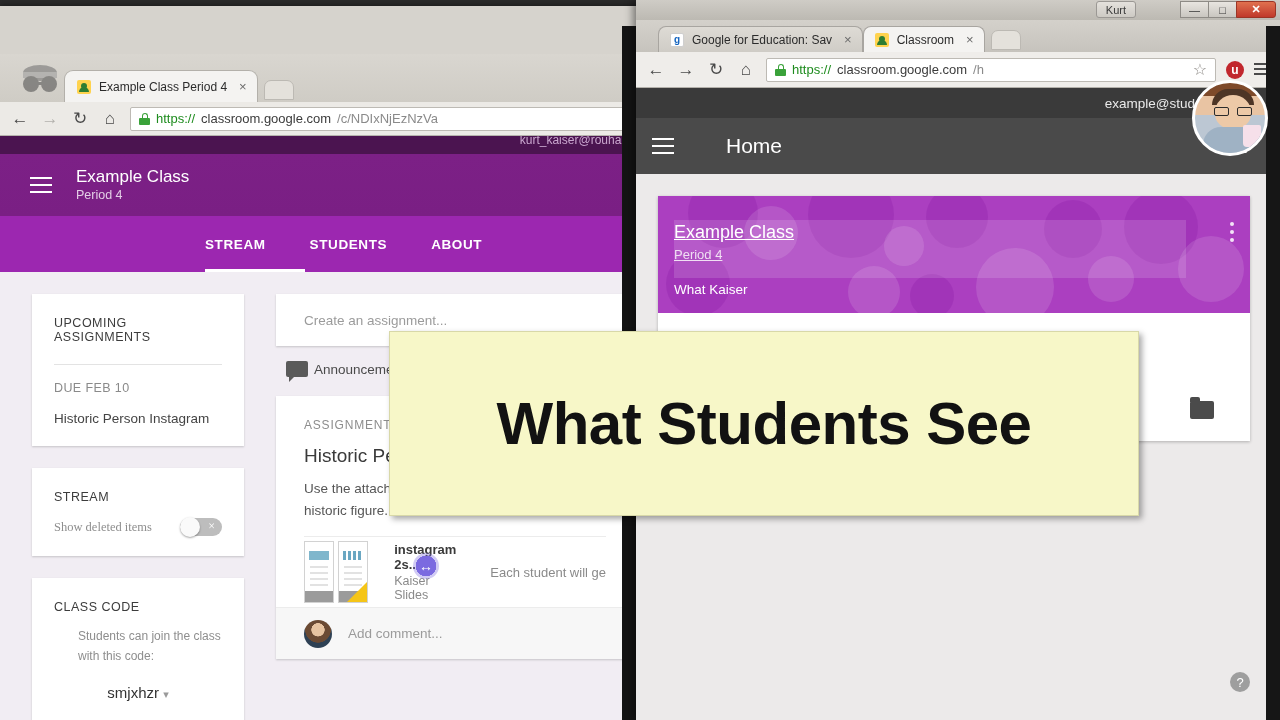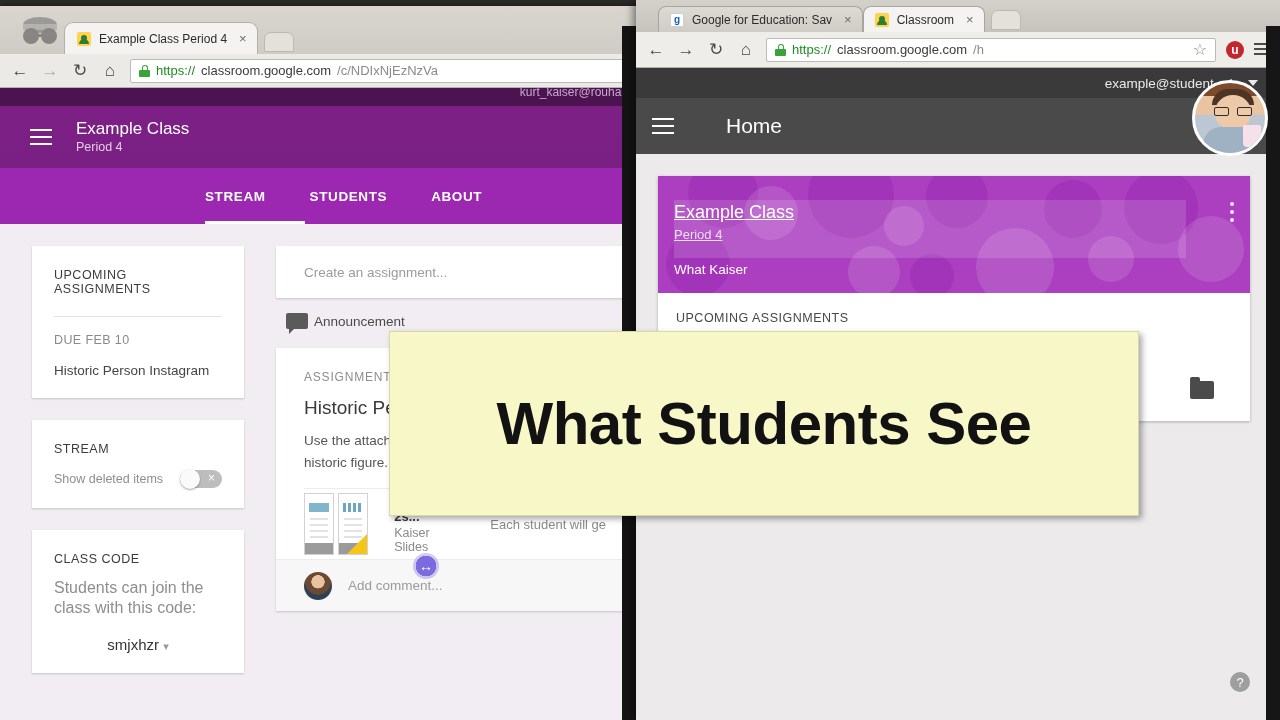--- a/index.html
+++ b/index.html
@@ -10,20 +10,21 @@
   
   .win-left {
     position:absolute; left:0; top:6px; width:640px; height:714px;
     background:#d6d3cd; overflow:hidden;
     border-right:2px solid #6d6d6d;
     box-shadow:0 0 6px rgba(0,0,0,.5);
   }
   .win-left .chrome-top {
     position:relative; height:48px;
     background:linear-gradient(#d9d6d0,#cfccc5);
+    margin-top:48px;
   }
   .incognito {
     position:absolute; left:14px; top:8px; width:52px; height:34px;
     opacity:.55;
   }
   .tabstrip { position:absolute; left:64px; top:16px; height:32px; display:flex; align-items:flex-end; }
   .tab {
     display:flex; align-items:center; gap:8px;
     height:32px; padding:0 10px 0 12px;
     background:#f4f3f1;
@@ -88,27 +89,27 @@
   .lc-tab-underline { position:absolute; left:205px; bottom:0; width:100px; height:3px; background:#fff; }
 
   .lc-body { position:relative; padding:22px 0 0 32px; display:flex; gap:32px; }
   .card { background:#fff; box-shadow:0 1px 2px rgba(0,0,0,.18); }
   .side-col { width:212px; flex:0 0 auto; }
   .side-card { padding:22px 22px 20px 22px; margin-bottom:22px; }
   .side-h { font-size:12.5px; color:#3c3c3c; letter-spacing:.5px; }
   .side-rule { height:1px; background:#e3e3e3; margin:20px 0 16px; }
   .side-due { font-size:12.5px; color:#8a8a8a; letter-spacing:.4px; margin-bottom:16px; }
   .side-assign { font-size:13.5px; color:#444; }
-  .toggle-row { display:flex; align-items:center; justify-content:space-between; margin-top:14px; }
+  .toggle-row { display:flex; align-items:center; justify-content:space-between; margin-top:14px;font-family:Liberation Serif, serif; }
   .toggle-lbl { font-size:12.5px; color:#8e8e8e; }
   .switch { width:42px; height:18px; border-radius:9px; background:#bdbdbd; position:relative; cursor:pointer; }
   .switch .knob { position:absolute; left:0; top:-1px; width:20px; height:20px; border-radius:50%;
     background:#fafafa; box-shadow:0 1px 2px rgba(0,0,0,.35); }
   .switch .x { position:absolute; right:7px; top:1px; color:#fff; font-size:12px; }
-  .code-txt { font-size:16px; color:#8e8e8e; line-height:20px; margin-top:12px; }
+  .code-txt { font-size:12px; color:#8e8e8e; line-height:20px; margin-top:12px;margin-left:24px; }
   .code-val { text-align:center; margin-top:18px; font-size:15px; color:#333; }
   .code-caret { color:#9a9a9a; font-size:11px; }
 
   .stream-col { width:356px; flex:0 0 auto; }
   .compose { height:52px; background:#fff; display:flex; align-items:center; padding-left:28px;
     box-shadow:0 1px 2px rgba(0,0,0,.18); color:#9b9b9b; font-size:13.5px; }
   .compose-arrow { position:absolute; left:180px; top:52px; width:0;height:0;
      border-left:13px solid transparent;border-right:13px solid transparent;border-top:13px solid #fff; }
   .actions { height:46px; display:flex; align-items:center; gap:6px; padding-left:10px; color:#4a4a4a; font-size:13.5px;}
   .speech { width:22px;height:16px;background:#5a5a5a;border-radius:2px;position:relative;}
@@ -378,20 +379,28 @@
         </div>
 
       </div>
     </div>
   </div>
 
   <div class="gap-strip"></div>
 
   <div class="win-right">
 
+    <div class="wr-titlebar">
+      <div class="wr-user">Kurt</div>
+      <div class="wr-btns">
+        <div class="wr-btn">—</div>
+        <div class="wr-btn">□</div>
+        <div class="wr-btn close">✕</div>
+      </div>
+    </div>
 
     <div class="wr-chrome">
       <div class="wr-tabs">
         <div class="wr-tab inactive">
           <span class="tab-fav fav-google">g</span>
           <span class="tab-title">Google for Education: Sav</span>
           <span class="tab-close">×</span>
         </div>
         <div class="wr-tab active">
           <span class="tab-fav fav-classroom"></span>

